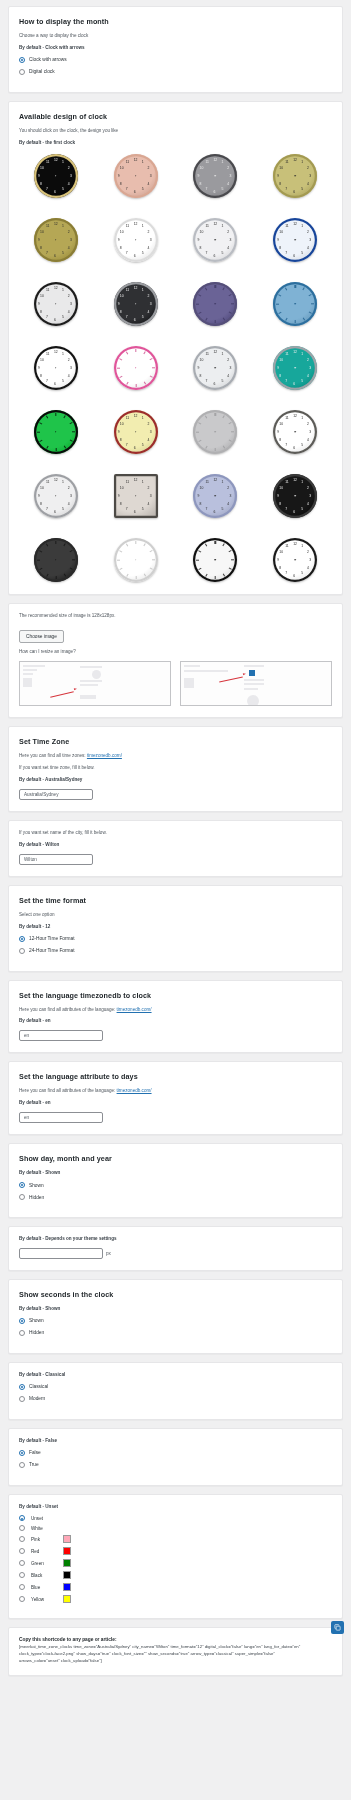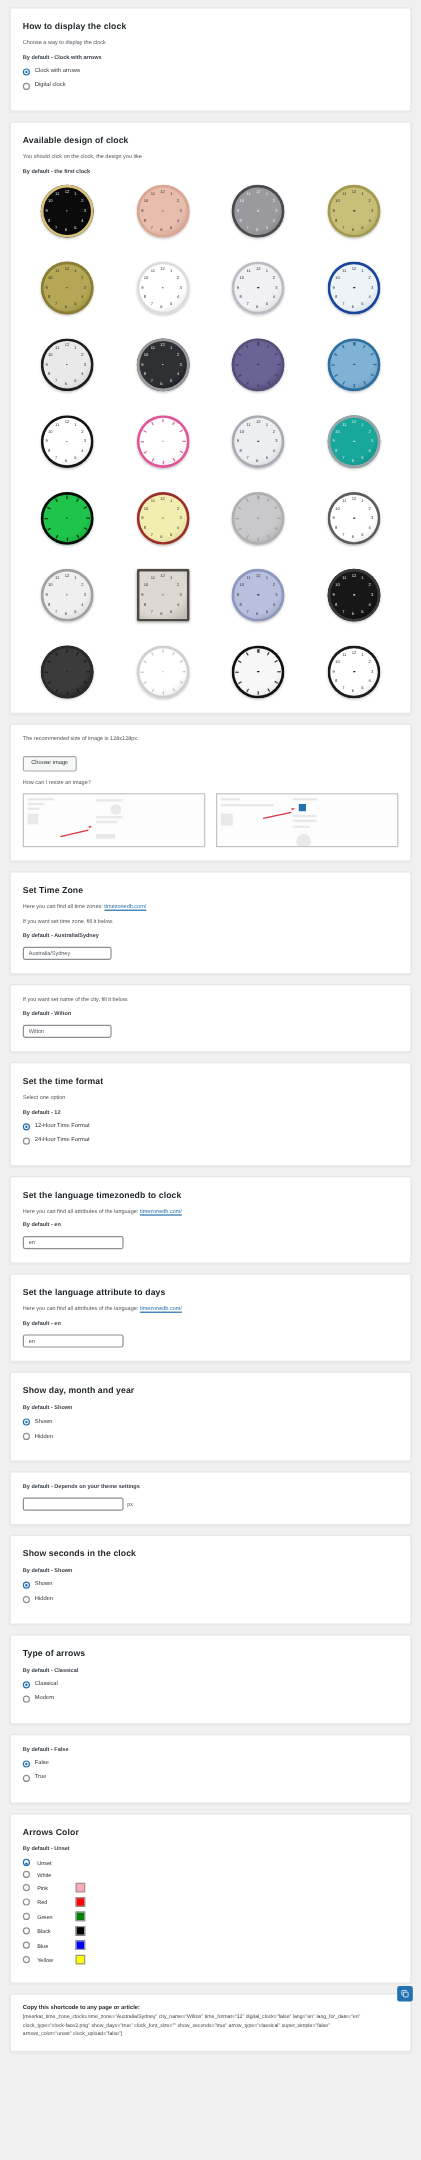--- a/index.html
+++ b/index.html
@@ -164,21 +164,21 @@
   .sc-title { font-size: 4.8px; font-weight: bold; color: #1d2327; margin-bottom: 2px; }
   .sc-body {
     font-size: 4.3px; color: #3c434a; line-height: 1.55;
     word-break: break-word;
   }
 </style>
 </head>
 <body>
 
 <div class="card">
-  <div class="card-title">How to display the clock</div>
+  <div class="card-title">How to display the month</div>
   <div class="desc">Choose a way to display the clock</div>
   <div class="desc bold">By default - Clock with arrows</div>
   <div id="display-options">
       <div class="radio-row">
         <span class="radio checked"></span>
         <span class="radio-label">Clock with arrows</span>
       </div>
       <div class="radio-row">
         <span class="radio"></span>
         <span class="radio-label">Digital clock</span>
@@ -786,21 +786,20 @@
         <span class="radio-label">Shown</span>
       </div>
       <div class="radio-row">
         <span class="radio"></span>
         <span class="radio-label">Hidden</span>
       </div>
     </div>
 </div>
 
 <div class="card">
-  <div class="card-title">Type of arrows</div>
   <div class="desc bold">By default - Classical</div>
   <div id="arrows-options">
       <div class="radio-row">
         <span class="radio checked"></span>
         <span class="radio-label">Classical</span>
       </div>
       <div class="radio-row">
         <span class="radio"></span>
         <span class="radio-label">Modern</span>
       </div>
@@ -815,21 +814,20 @@
         <span class="radio-label">False</span>
       </div>
       <div class="radio-row">
         <span class="radio"></span>
         <span class="radio-label">True</span>
       </div>
     </div>
 </div>
 
 <div class="card">
-  <div class="card-title">Arrows Color</div>
   <div class="desc bold">By default - Unset</div>
   <div id="arrowscolor-options">
       <div class="color-row">
         <span class="radio checked"></span>
         <span class="radio-label">Unset</span>
       </div>
       <div class="color-row">
         <span class="radio"></span>
         <span class="radio-label">White</span>
       </div>

